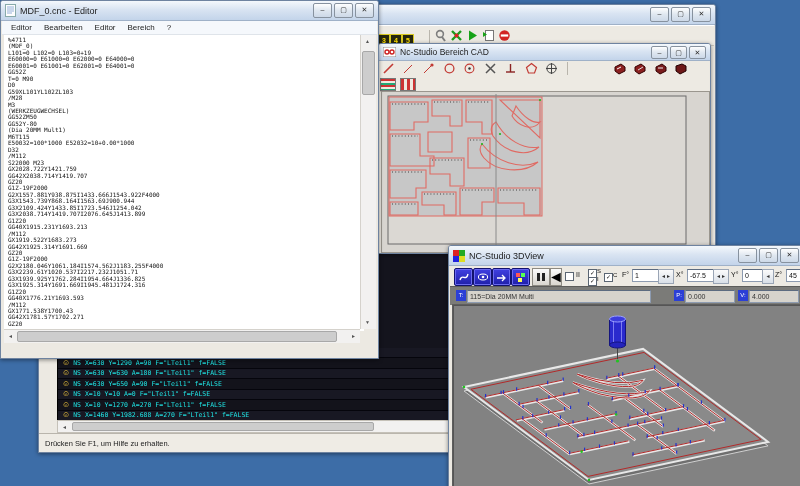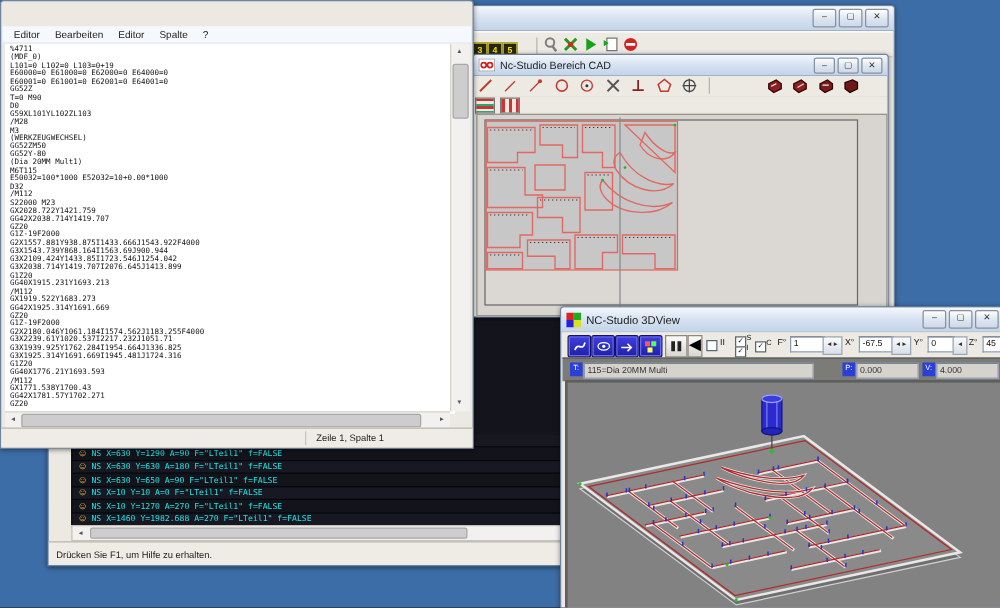--- a/index.html
+++ b/index.html
@@ -342,25 +342,37 @@
         <circle cx="158" cy="8" r="1.1"></circle>
           <circle cx="100" cy="52" r="1.1"></circle>
           <circle cx="118" cy="42" r="1.1"></circle>
       </g>
       <line x1="114" y1="2" x2="114" y2="156" stroke="#8a8a8a"></line>
     </svg>
   </div>
 </div>
 
 <div class="win" id="editor-win" style="left:0px;top:0px;width:377px;height:357px;z-index:3;">
+  <div class="titlebar">
+    <svg width="11" height="13">
+        <rect x="0.5" y="0.5" width="10" height="12" fill="#fdfdfd" stroke="#8aa"></rect>
+        <path d="M2,3 h7 M2,5 h7 M2,7 h7 M2,9 h5" stroke="#7b9ccf" stroke-width="0.8"></path>
+      </svg>
+    <span>MDF_0.cnc - Editor</span>
+    <div class="capbtns">
+      <div class="capbtn">–</div>
+      <div class="capbtn">▢</div>
+      <div class="capbtn">✕</div>
+    </div>
+  </div>
   <div class="menubar">
       <span class="mi">Editor</span>
       <span class="mi">Bearbeiten</span>
       <span class="mi">Editor</span>
-      <span class="mi">Spalte</span>
+      <span class="mi">Bereich</span>
       <span class="mi">?</span>
     </div>
   <pre id="editor-text">%4711
 (MDF_0)
 L101=0 L102=0 L103=0+19
 E60000=0 E61000=0 E62000=0 E64000=0
 E60001=0 E61001=0 E62001=0 E64001=0
 GG52Z
 T=0 M90
 D0
@@ -403,23 +415,20 @@
 GZ20</pre>
   <div class="vscroll" style="left:359px;">
     <span class="sarrow" style="top:0;left:0;">▲</span>
     <div class="sthumb" style="left:1px;top:16px;width:11px;height:42px;"></div>
     <span class="sarrow" style="bottom:0;left:0;">▼</span>
   </div>
   <div class="abs hscroll" style="left:3px;top:328px;width:356px;height:13px;">
     <span class="sarrow" style="left:0;top:0;">◄</span>
     <div class="sthumb" style="left:13px;top:1px;height:9px;width:318px;"></div>
     <span class="sarrow" style="right:0;top:0;">►</span>
-  </div>
-  <div class="statusbar">
-    <span class="abs" style="left:243px;border-left:1px solid #c7c3ba;padding-left:8px;height:11px;line-height:11px;">Zeile 1, Spalte 1</span>
   </div>
 </div>
 
 <div class="win" id="v3d-win" style="left:448px;top:245px;width:354px;height:245px;z-index:4;">
   <div class="titlebar">
     <svg width="12" height="12">
         <rect x="0" y="0" width="6" height="6" fill="#d22"></rect>
         <rect x="6" y="0" width="6" height="6" fill="#2a2"></rect>
         <rect x="0" y="6" width="6" height="6" fill="#22d"></rect>
         <rect x="6" y="6" width="6" height="6" fill="#dd2"></rect>

